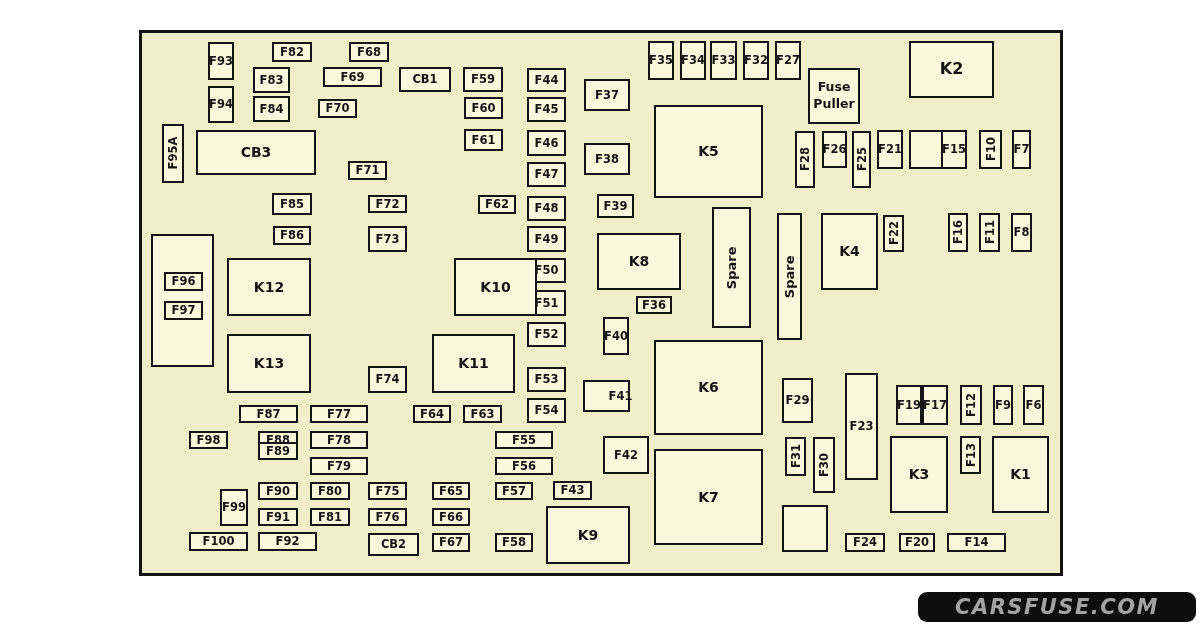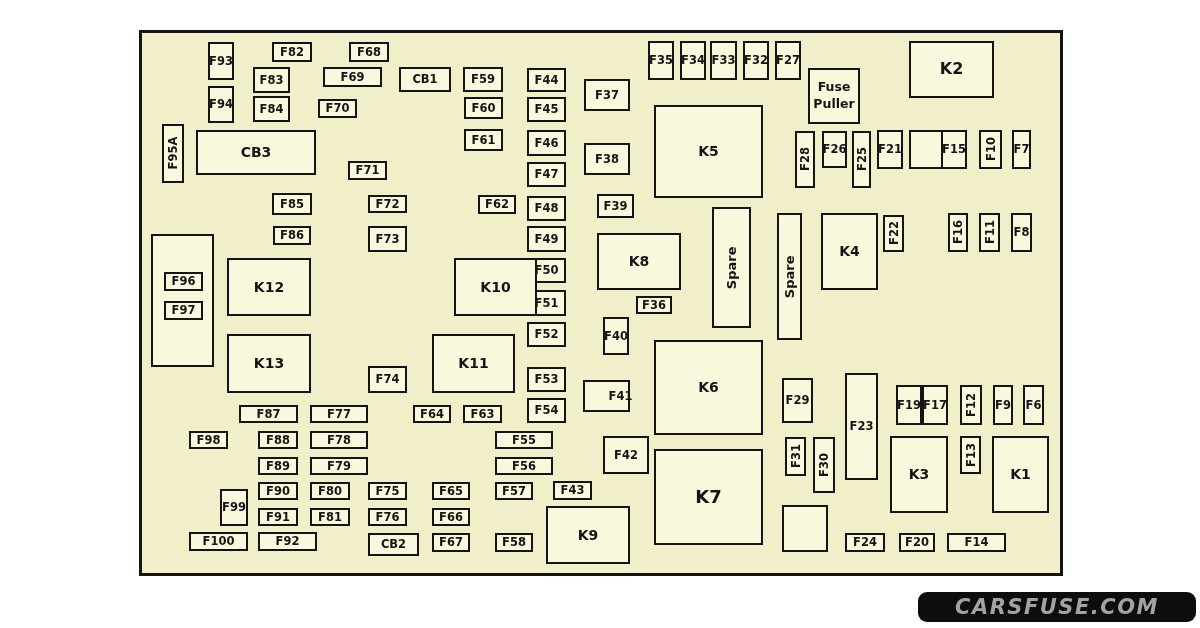--- a/index.html
+++ b/index.html
@@ -125,37 +125,37 @@
     <div class="box" style="left: 603px; top: 436px; width: 46px; height: 38px;"><span>F42</span></div>
     <div class="box" style="left: 553px; top: 481px; width: 39px; height: 19px;"><span>F43</span></div>
     <div class="box" style="left: 239px; top: 405px; width: 59px; height: 18px;"><span>F87</span></div>
     <div class="box" style="left: 310px; top: 405px; width: 58px; height: 18px;"><span>F77</span></div>
     <div class="box" style="left: 413px; top: 405px; width: 38px; height: 18px;"><span>F64</span></div>
     <div class="box" style="left: 463px; top: 405px; width: 39px; height: 18px;"><span>F63</span></div>
     <div class="box" style="left: 189px; top: 431px; width: 39px; height: 18px;"><span>F98</span></div>
     <div class="box" style="left: 258px; top: 431px; width: 40px; height: 18px;"><span>F88</span></div>
     <div class="box" style="left: 310px; top: 431px; width: 58px; height: 18px;"><span>F78</span></div>
     <div class="box" style="left: 495px; top: 431px; width: 58px; height: 18px;"><span>F55</span></div>
-    <div class="box" style="left: 258px; top: 457px; width: 40px; height: 18px;"><span>F89</span></div>
+    <div class="box" style="left: 258px; top: 442px; width: 40px; height: 18px;"><span>F89</span></div>
     <div class="box" style="left: 310px; top: 457px; width: 58px; height: 18px;"><span>F79</span></div>
     <div class="box" style="left: 495px; top: 457px; width: 58px; height: 18px;"><span>F56</span></div>
     <div class="box" style="left: 258px; top: 482px; width: 40px; height: 18px;"><span>F90</span></div>
     <div class="box" style="left: 310px; top: 482px; width: 40px; height: 18px;"><span>F80</span></div>
     <div class="box" style="left: 368px; top: 482px; width: 39px; height: 18px;"><span>F75</span></div>
     <div class="box" style="left: 432px; top: 482px; width: 38px; height: 18px;"><span>F65</span></div>
     <div class="box" style="left: 495px; top: 482px; width: 38px; height: 18px;"><span>F57</span></div>
     <div class="box" style="left: 220px; top: 489px; width: 28px; height: 37px;"><span>F99</span></div>
     <div class="box" style="left: 258px; top: 508px; width: 40px; height: 18px;"><span>F91</span></div>
     <div class="box" style="left: 310px; top: 508px; width: 40px; height: 18px;"><span>F81</span></div>
     <div class="box" style="left: 368px; top: 508px; width: 39px; height: 18px;"><span>F76</span></div>
     <div class="box" style="left: 432px; top: 508px; width: 38px; height: 18px;"><span>F66</span></div>
     <div class="box" style="left: 189px; top: 532px; width: 59px; height: 19px;"><span>F100</span></div>
     <div class="box" style="left: 258px; top: 532px; width: 59px; height: 19px;"><span>F92</span></div>
     <div class="box" style="left: 368px; top: 533px; width: 51px; height: 23px;"><span>CB2</span></div>
     <div class="box" style="left: 432px; top: 533px; width: 38px; height: 19px;"><span>F67</span></div>
     <div class="box" style="left: 495px; top: 533px; width: 38px; height: 19px;"><span>F58</span></div>
     <div class="box" style="left: 546px; top: 506px; width: 84px; height: 58px; font-size: 14px;"><span>K9</span></div>
-    <div class="box" style="left: 654px; top: 449px; width: 109px; height: 96px; font-size: 18px;"><span>K7</span></div>
+    <div class="box" style="left: 654px; top: 449px; width: 109px; height: 96px; font-size: 14px;"><span>K7</span></div>
     <div class="box" style="left: 782px; top: 505px; width: 46px; height: 47px;"><span></span></div>
     <div class="box" style="left: 845px; top: 533px; width: 40px; height: 19px;"><span>F24</span></div>
     <div class="box" style="left: 899px; top: 533px; width: 36px; height: 19px;"><span>F20</span></div>
     <div class="box" style="left: 947px; top: 533px; width: 59px; height: 19px;"><span>F14</span></div>
   </div>
 
 </body></html>

